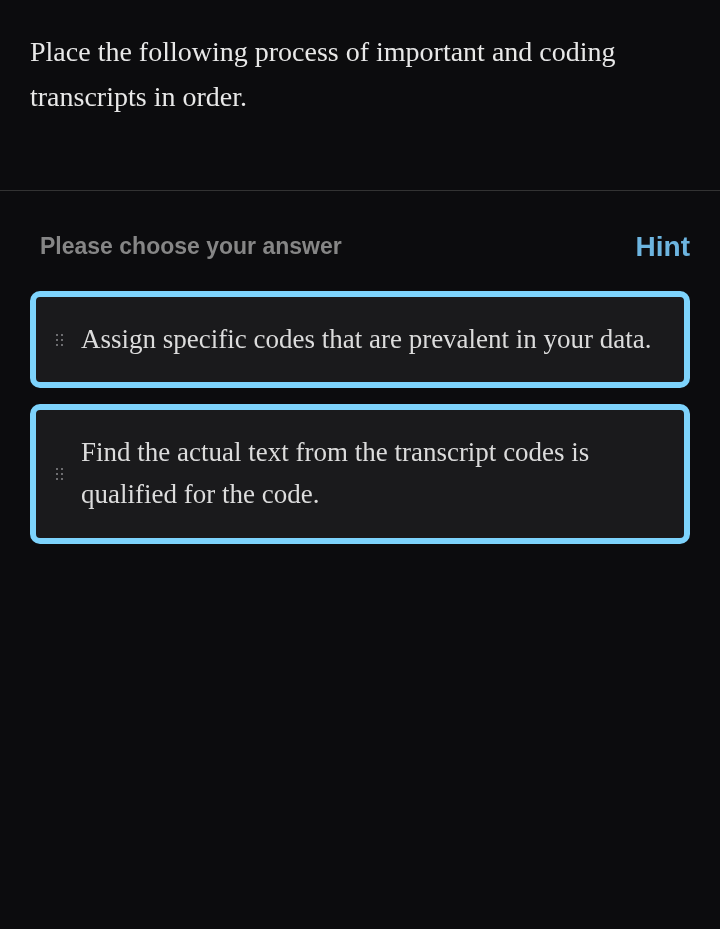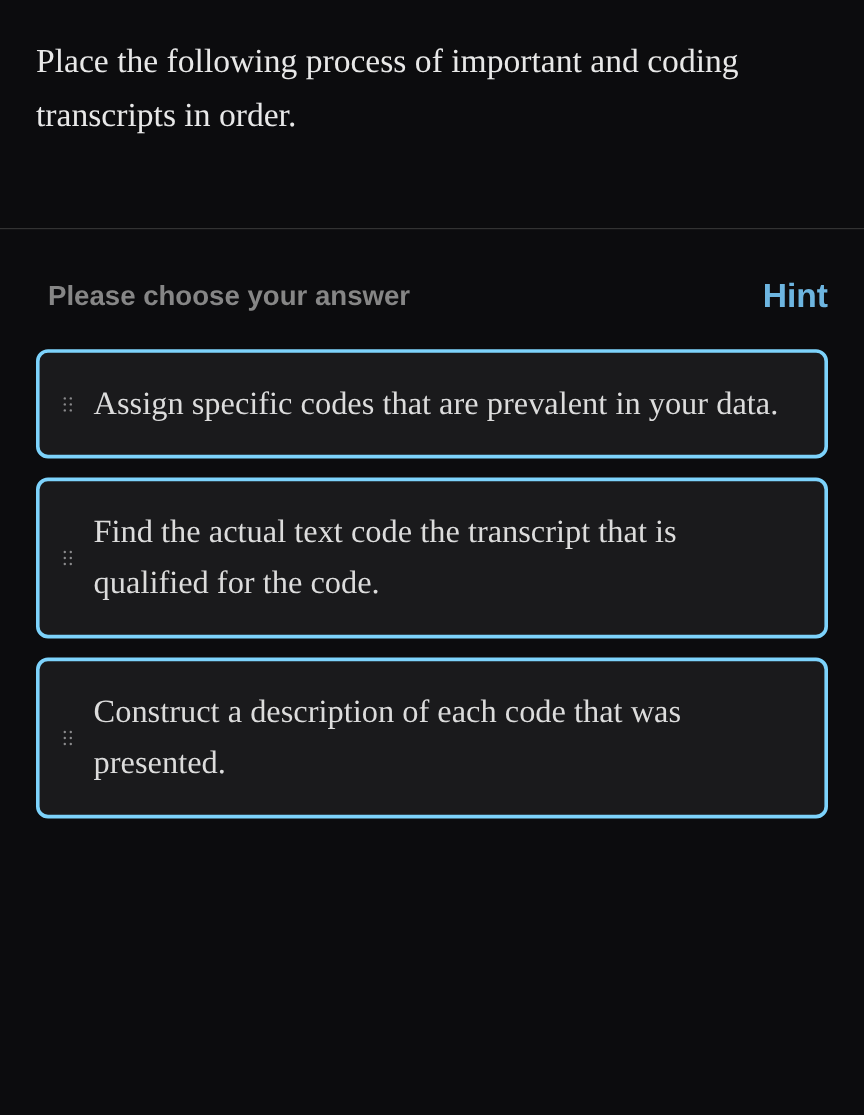--- a/index.html
+++ b/index.html
@@ -51,21 +51,21 @@
       cursor: pointer;
       margin-left: 36px;
     }
     .options-list {
       display: flex;
       flex-direction: column;
       gap: 16px;
     }
     .option-card {
       background-color: #1a1a1c;
-      border: 3px solid #7dd3fc;
+      border: 6px solid #7dd3fc;
       border-radius: 10px;
       padding: 22px 24px 22px 20px;
       display: flex;
       align-items: center;
       gap: 18px;
       cursor: grab;
     }
     .drag-handle {
       display: grid;
       grid-template-columns: repeat(2, 2px);
@@ -117,28 +117,17 @@
 
     <div class="option-card">
       <div class="drag-handle">
         <span class="drag-dot"></span>
           <span class="drag-dot"></span>
         <span class="drag-dot"></span>
           <span class="drag-dot"></span>
         <span class="drag-dot"></span>
           <span class="drag-dot"></span>
       </div>
-      <span class="option-text">Find the actual text code the transcript that is qualified for the code.</span>
+      <span class="option-text">Find the actual text from the transcript codes is qualified for the code.</span>
     </div>
 
-    <div class="option-card">
-      <div class="drag-handle">
-        <span class="drag-dot"></span>
-          <span class="drag-dot"></span>
-        <span class="drag-dot"></span>
-          <span class="drag-dot"></span>
-        <span class="drag-dot"></span>
-          <span class="drag-dot"></span>
-      </div>
-      <span class="option-text">Construct a description of each code that was presented.</span>
-    </div>
   </div>
 </div>
 
 </body></html>

